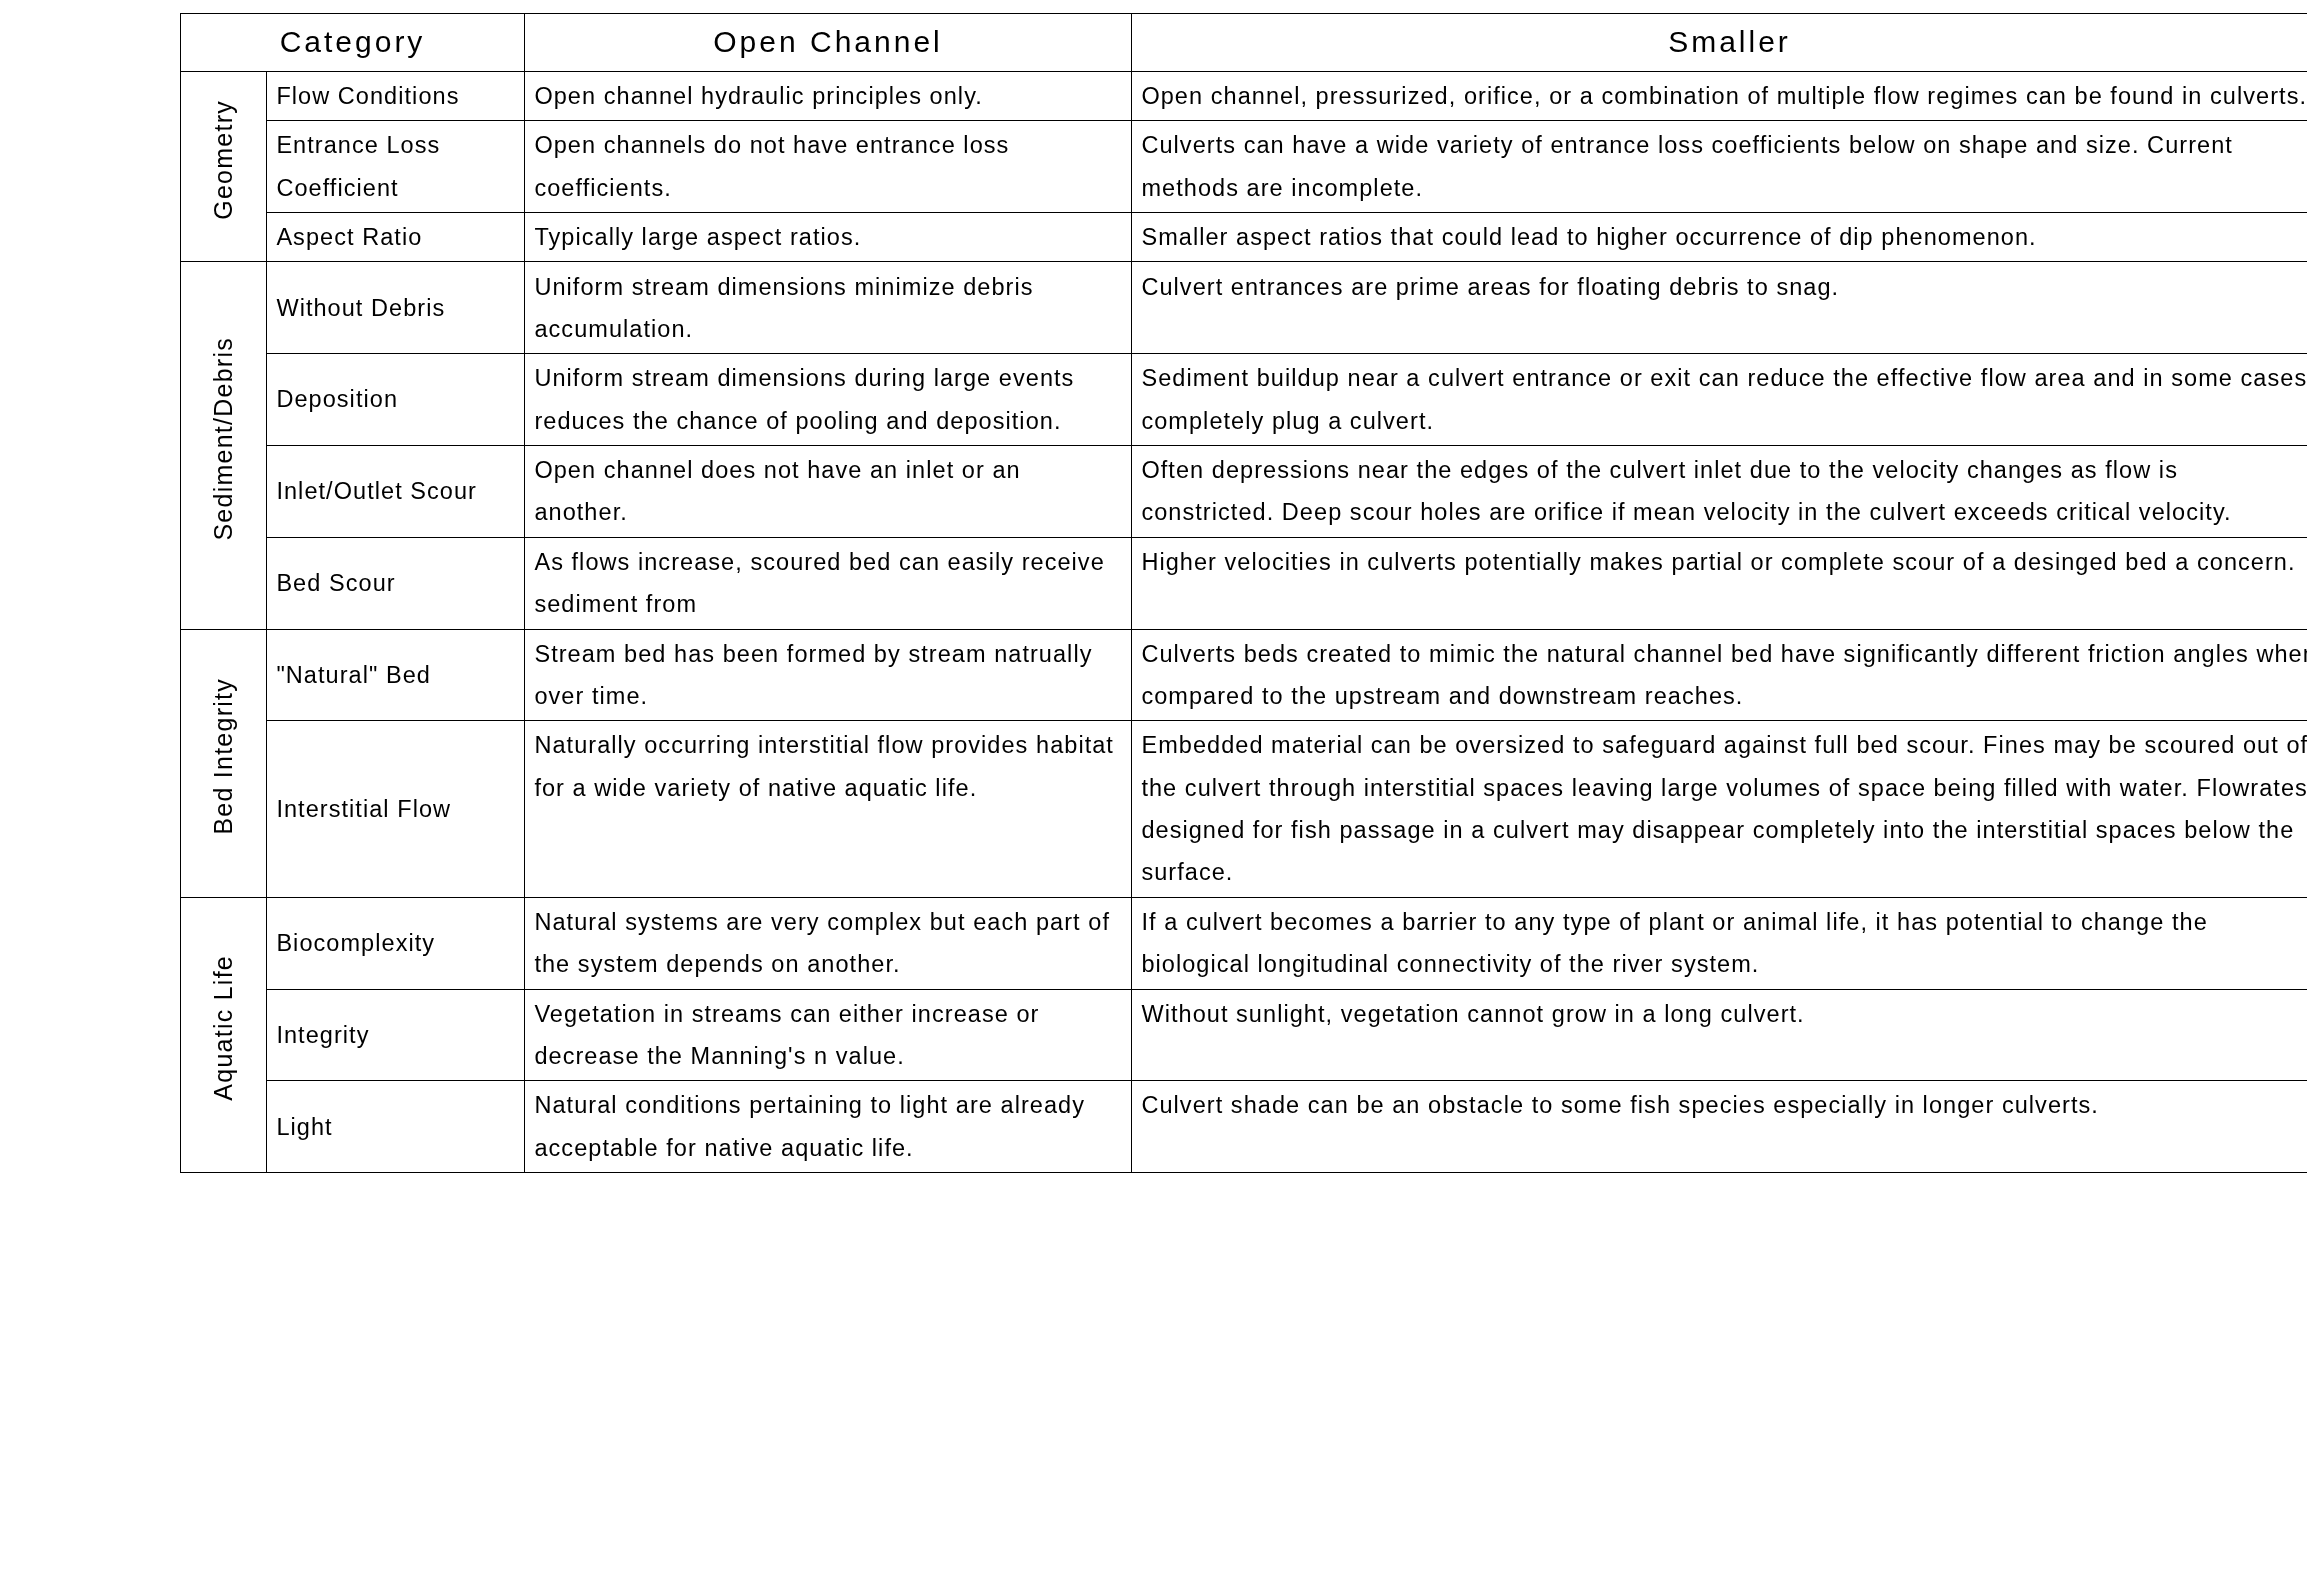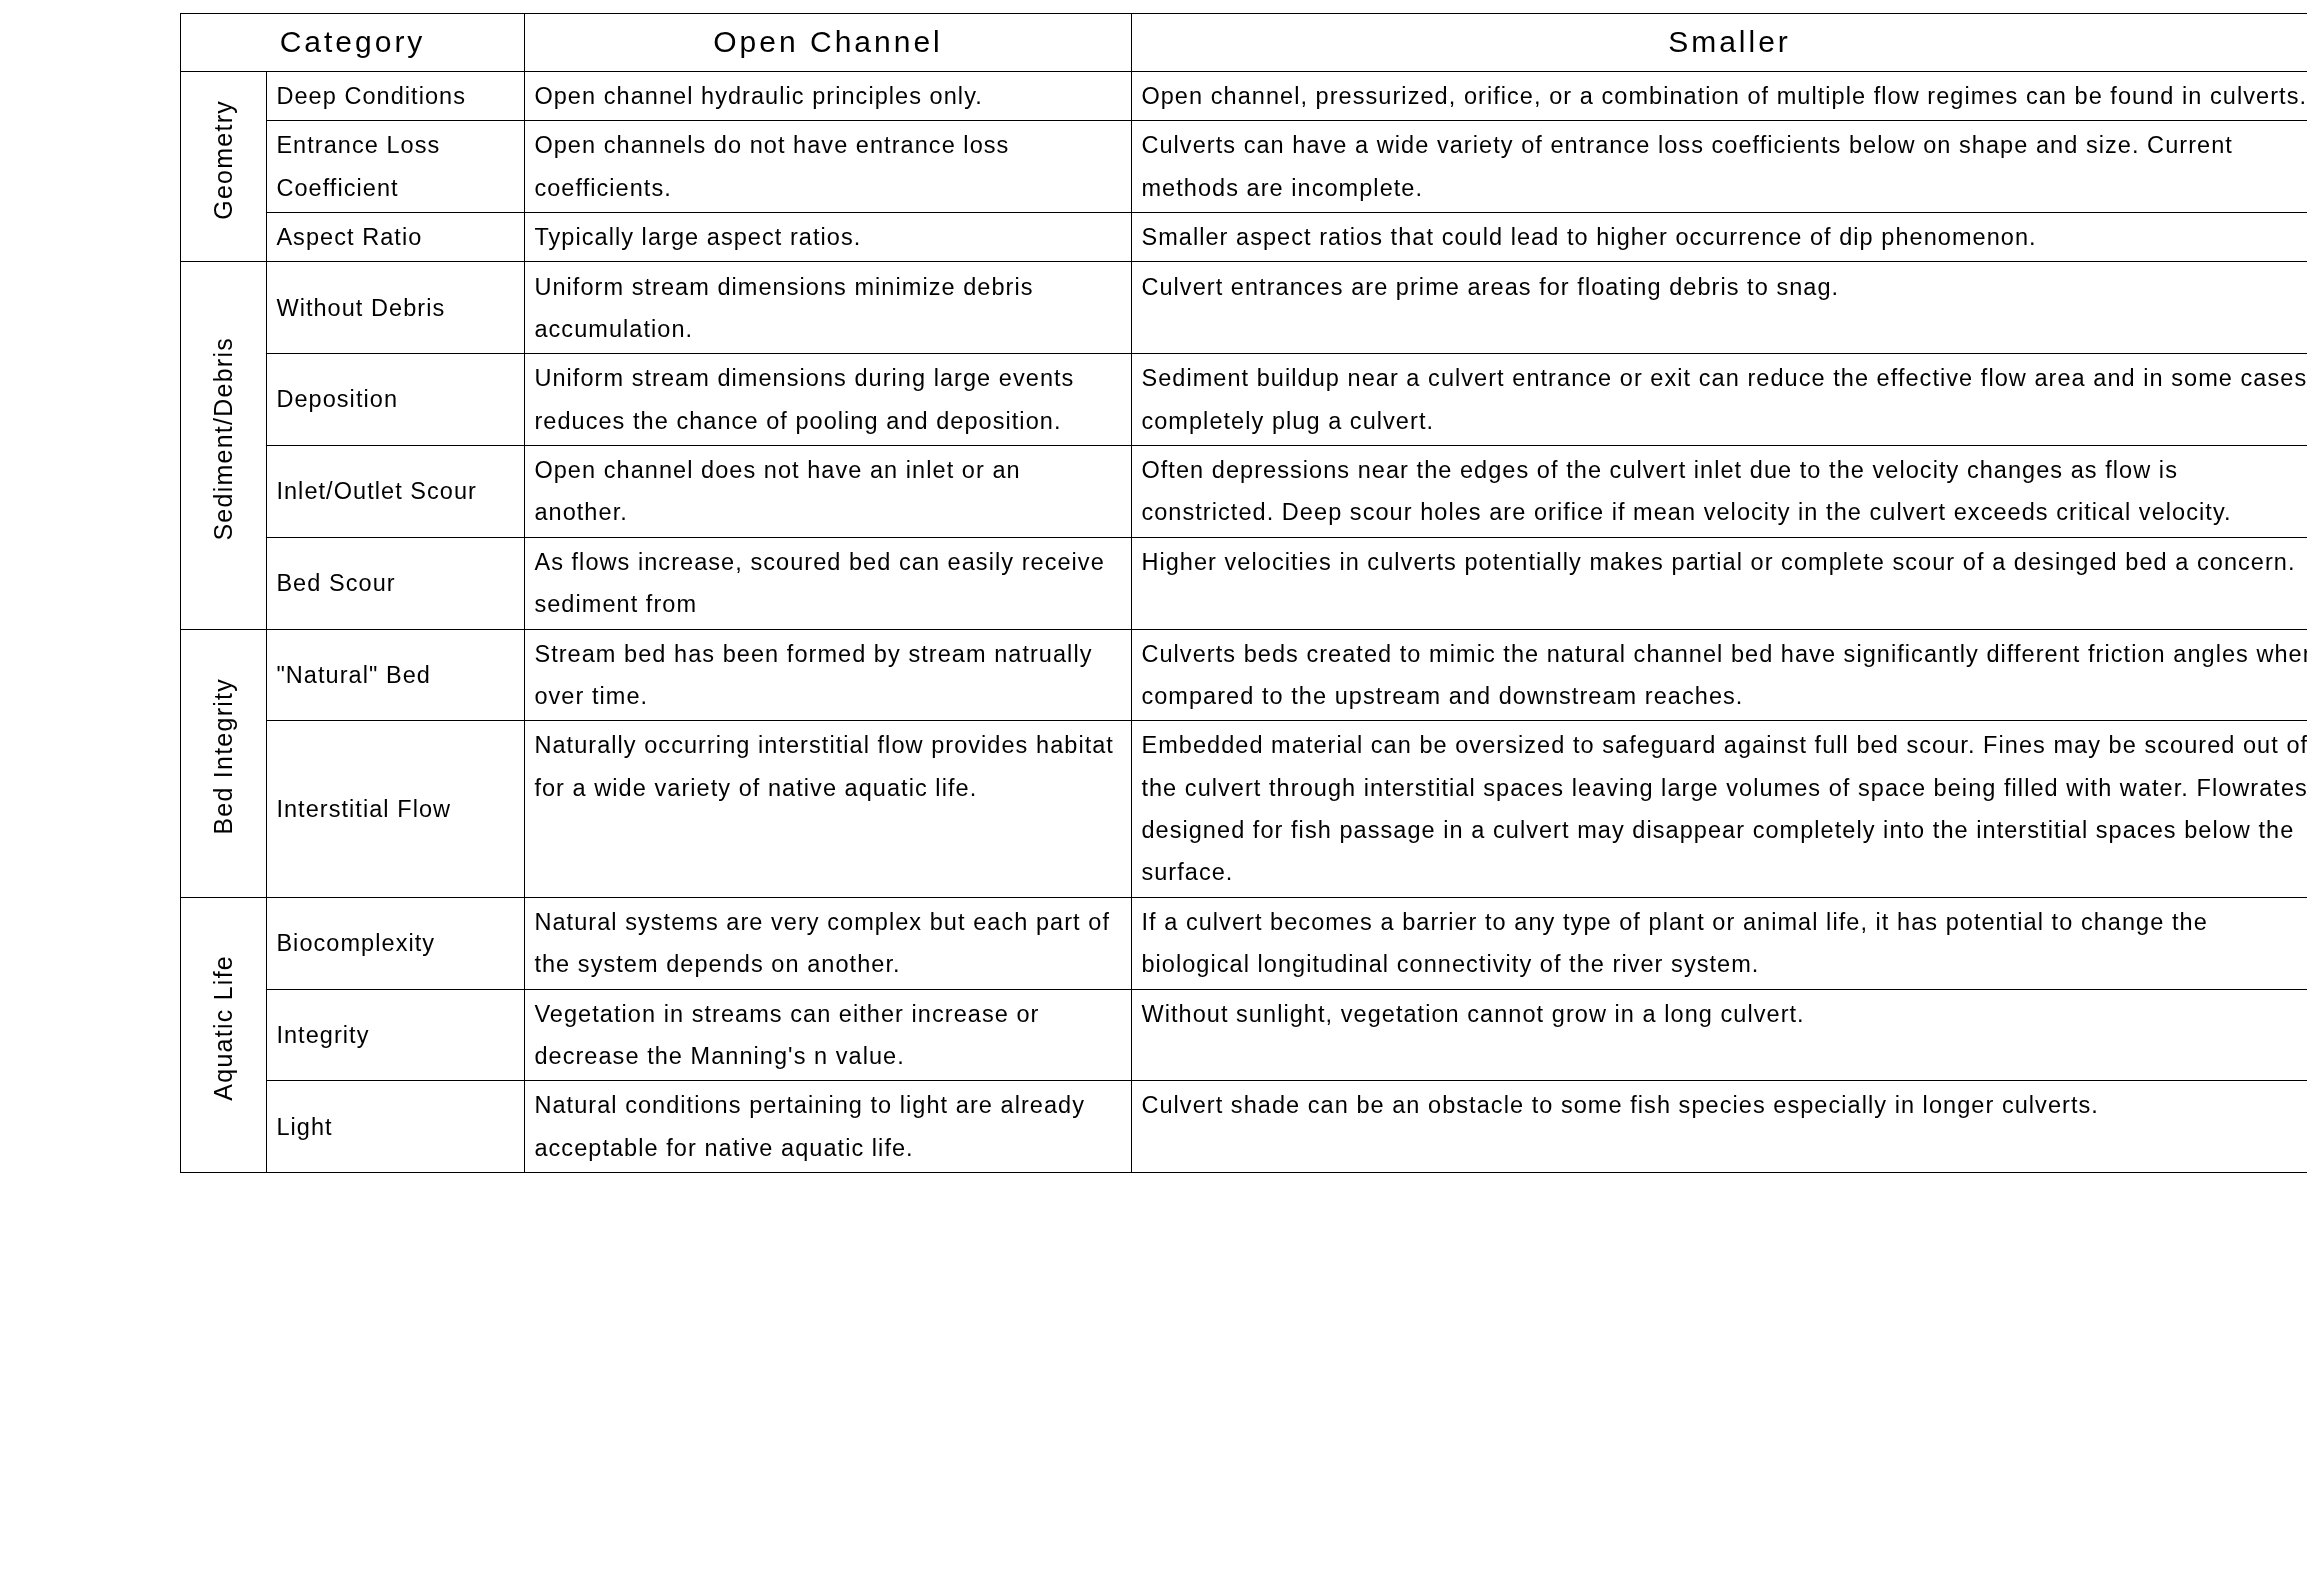--- a/index.html
+++ b/index.html
@@ -81,21 +81,21 @@
         <th>Open Channel</th>
         <th>Smaller</th>
       </tr>
     </thead>
     <tbody>
 
       <tr>
         <td class="group" rowspan="3">
           <span class="vtext">Geometry</span>
         </td>
-        <td class="sub">Deep Conditions</td>
+        <td class="sub">Flow Conditions</td>
         <td>Open channel hydraulic principles only.</td>
         <td>Open channel, pressurized, orifice, or a combination of multiple flow regimes can be found in culverts.</td>
       </tr>
       <tr>
         <td class="sub">Entrance Loss Coefficient</td>
         <td>Open channels do not have entrance loss coefficients.</td>
         <td>Culverts can have a wide variety of entrance loss coefficients below on shape and size. Current methods are incomplete.</td>
       </tr>
       <tr>
         <td class="sub">Aspect Ratio</td>

